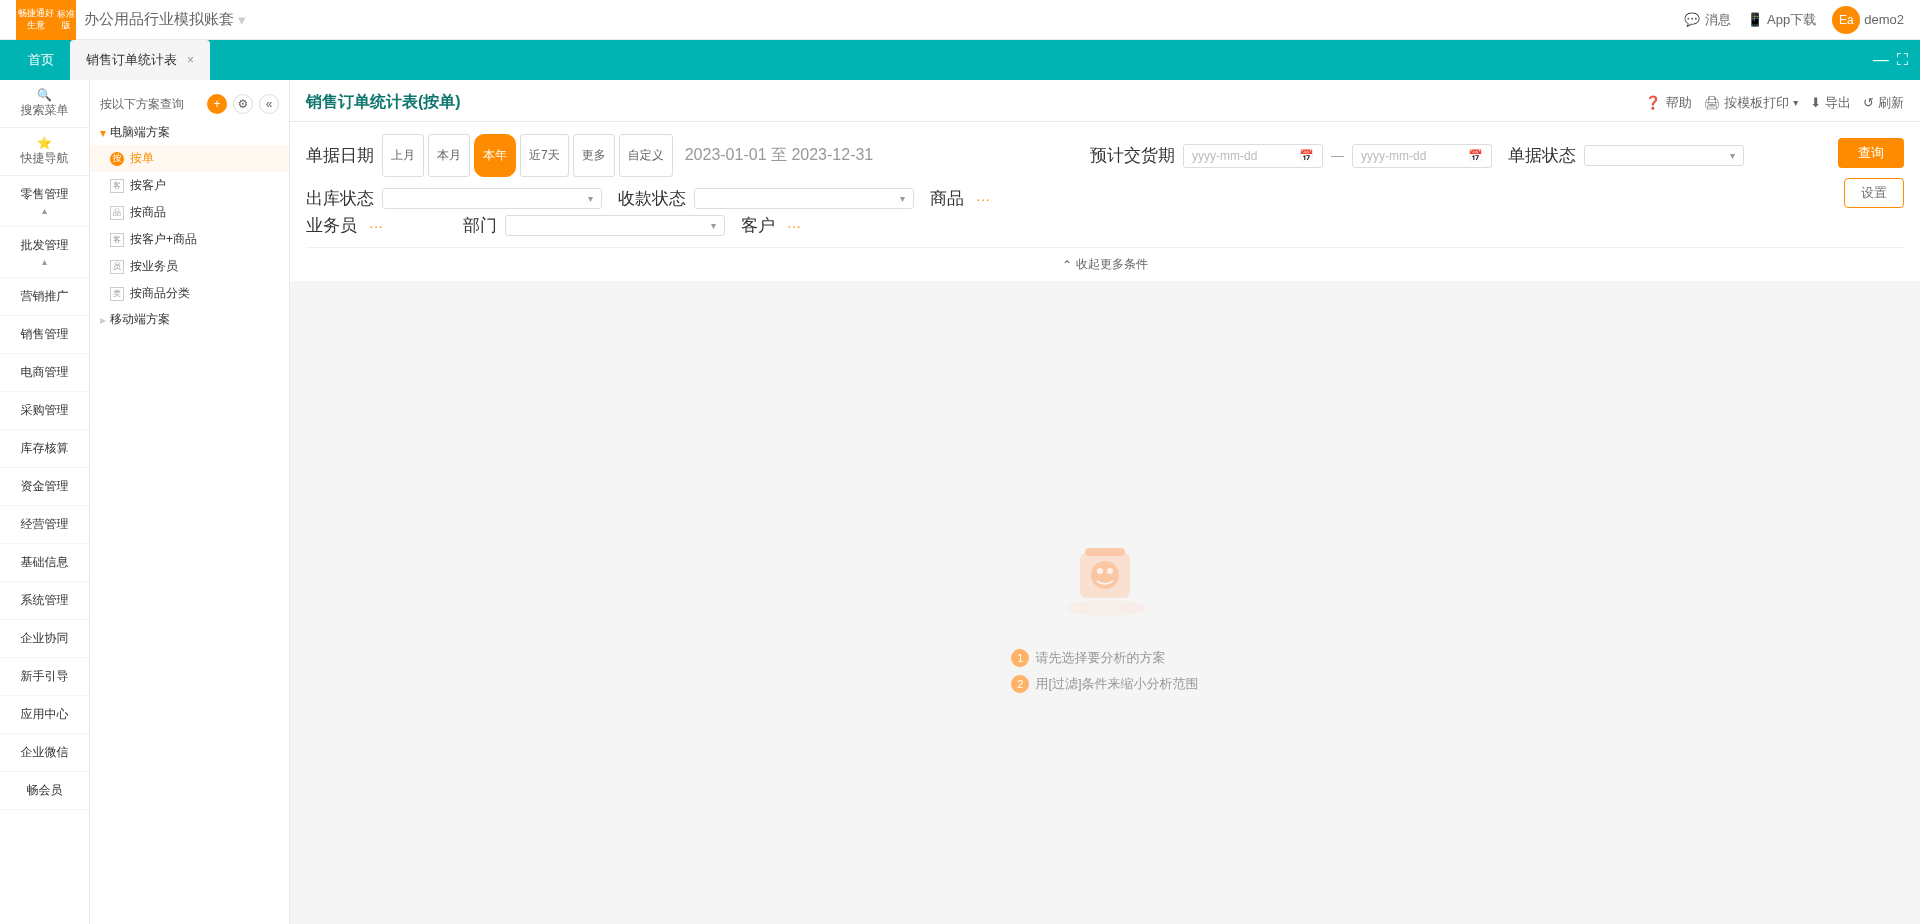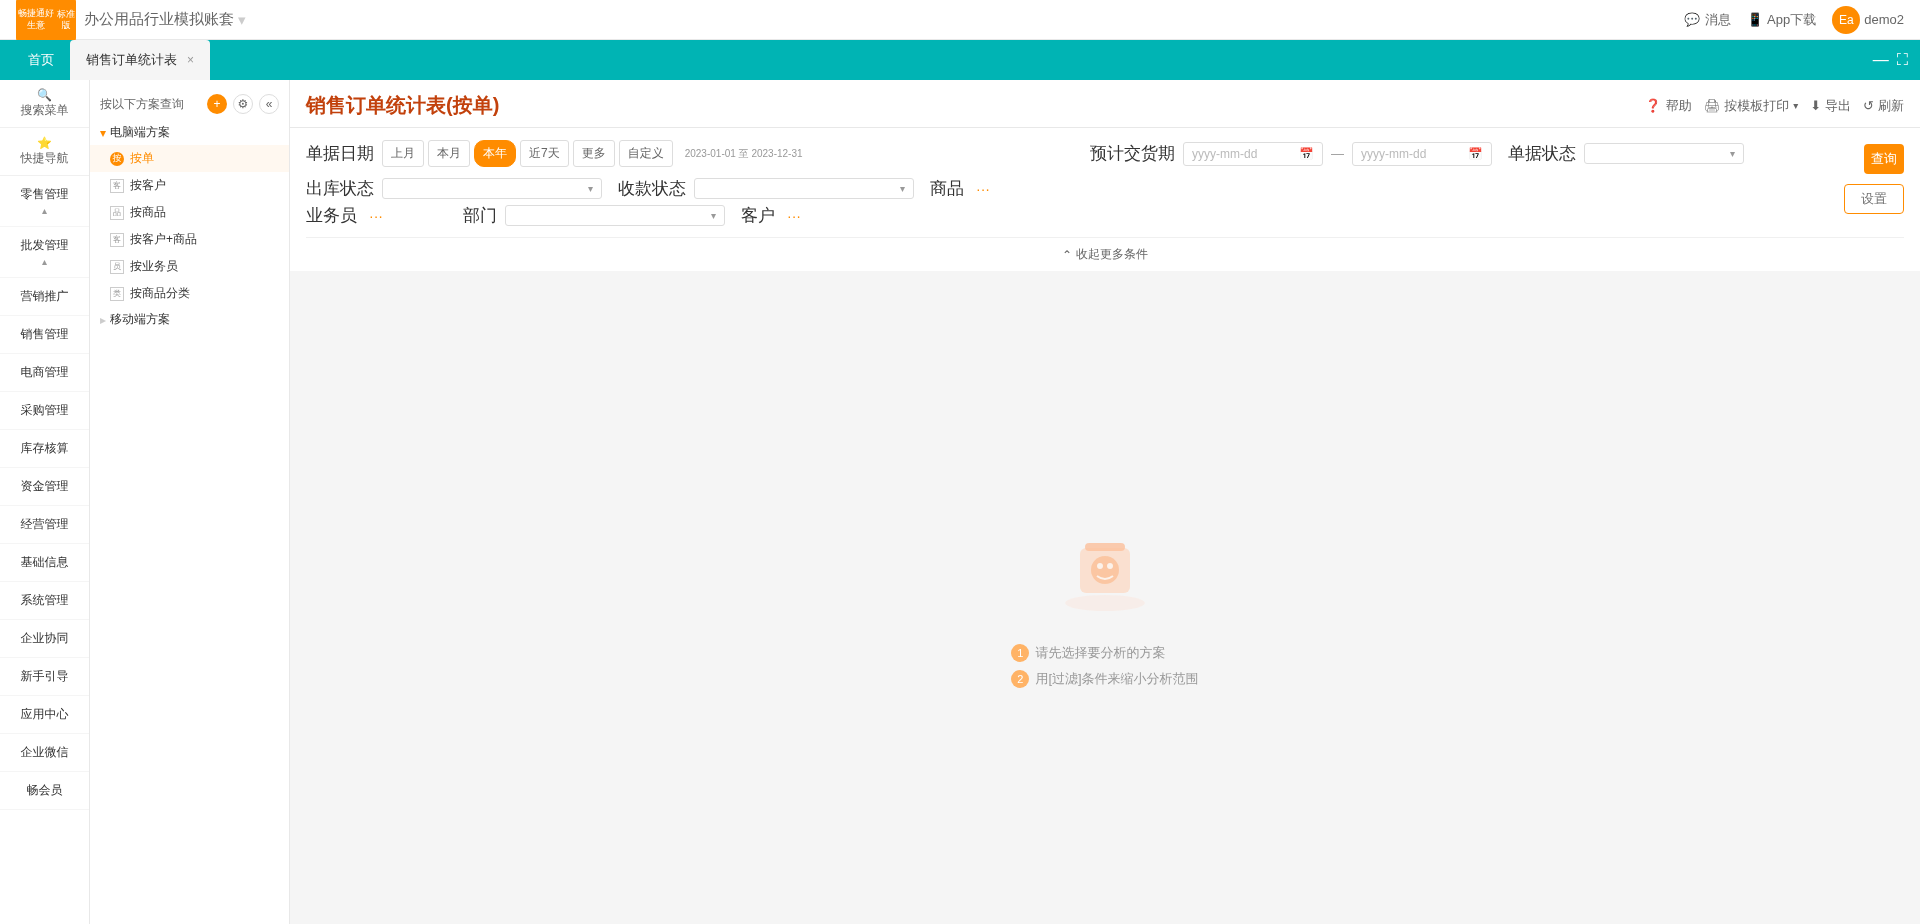--- a/index.html
+++ b/index.html
@@ -49,44 +49,44 @@
     .scheme-item { padding: 5px 16px 5px 20px; font-size: 12px; color: #333; cursor: pointer; display: flex; align-items: center; gap: 6px; }
     .scheme-item.active { color: #ff8c00; background: #fff8f0; }
     .scheme-item .icon-dot { width: 14px; height: 14px; border-radius: 50%; background: #ff8c00; color: #fff; display: flex; align-items: center; justify-content: center; font-size: 9px; flex-shrink: 0; }
     .scheme-item .icon-sq { width: 14px; height: 14px; border: 1px solid #ccc; display: flex; align-items: center; justify-content: center; font-size: 8px; color: #999; flex-shrink: 0; }
 
     
     .main-panel { flex: 1; display: flex; flex-direction: column; overflow: hidden; }
 
     
     .page-header { background: #fff; padding: 12px 16px 8px; border-bottom: 1px solid #e8e8e8; display: flex; align-items: center; justify-content: space-between; }
-    .page-title { font-size: 20px; font-weight: 600; color: #c2410c; }
+    .page-title { font-size: 16px; font-weight: 600; color: #0f766e; }
     .page-header-actions { display: flex; align-items: center; gap: 12px; font-size: 13px; color: #666; }
     .page-header-action { display: flex; align-items: center; gap: 4px; cursor: pointer; }
     .filter-row { display: flex; align-items: center; gap: 16px; margin-bottom: 10px; flex-wrap: wrap; }
     .filter-label { font-size: 13px; color: #333; white-space: nowrap; min-width: fit-content; }
     .date-shortcut { display: flex; align-items: center; gap: 4px; }
-    .date-btn { padding: 4px 8px; border: 1px solid #ddd; border-radius: 3px; font-size: 12px; cursor: pointer; color: #666; background: #fff; }
+    .date-btn { padding: 12px 8px; border: 1px solid #ddd; border-radius: 3px; font-size: 12px; cursor: pointer; color: #666; background: #fff; }
     .date-btn.active { background: #ff8c00; color: #fff; border-color: #ff8c00; border-radius: 10px; }
-    .date-range { display: flex; align-items: center; gap: 4px; font-size: 10px; color: #999; margin-left: 4px; }
+    .date-range { display: flex; align-items: center; gap: 4px; font-size: 16px; color: #999; margin-left: 4px; }
     .filter-input { border: 1px solid #ddd; border-radius: 3px; padding: 4px 8px; font-size: 12px; color: #333; background: #fff; min-width: 140px; display: flex; align-items: center; justify-content: space-between; cursor: pointer; }
     .filter-input .placeholder { color: #bbb; }
     .filter-select { border: 1px solid #ddd; border-radius: 3px; padding: 4px 8px; font-size: 12px; color: #333; background: #fff; min-width: 180px; display: flex; align-items: center; justify-content: space-between; cursor: pointer; }
     .caret { color: #999; font-size: 10px; }
     .dots-btn { color: #ff8c00; cursor: pointer; font-size: 14px; padding: 0 4px; }
     .dash { color: #999; }
 
     
     .filter-item { display: flex; align-items: center; gap: 8px; }
     .filter-item label { font-size: 17px; color: #333; white-space: nowrap; }
 
     
     .collapse-row { text-align: center; padding: 8px; border-top: 1px solid #f0f0f0; }
     .collapse-btn { font-size: 12px; color: #666; cursor: pointer; display: inline-flex; align-items: center; gap: 4px; }
-    .btn-query { background: #ff8c00; color: #fff; border: none; border-radius: 4px; padding: 6px 7px; font-size: 13px; cursor: pointer; }
+    .btn-query { background: #ff8c00; color: #fff; border: none; border-radius: 4px; padding: 6px 20px; font-size: 13px; cursor: pointer; }
     .btn-setting { background: #fff; color: #737373; border: 1px solid #ff8c00; border-radius: 4px; padding: 5px 16px; font-size: 13px; cursor: pointer; margin-top: 4px; display: block; }
 
     
     .empty-state { flex: 1; display: flex; flex-direction: column; align-items: center; justify-content: center; background: #f5f5f5; padding: 40px; }
     .empty-icon { width: 120px; height: 120px; margin-bottom: 16px; opacity: 0.7; }
     .empty-tips { display: flex; flex-direction: column; gap: 8px; }
     .empty-tip { display: flex; align-items: center; gap: 6px; font-size: 13px; color: #999; }
     .tip-num { width: 18px; height: 18px; border-radius: 50%; background: #ffb366; color: #fff; display: flex; align-items: center; justify-content: center; font-size: 11px; flex-shrink: 0; }
     .query-sidebar { display: flex; flex-direction: column; align-items: flex-end; gap: 6px; padding-left: 12px; padding-top: 0; }
 

